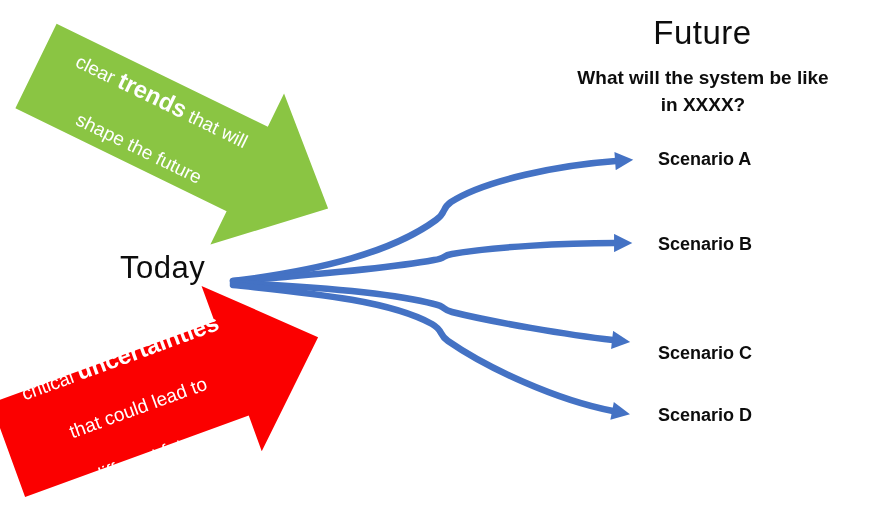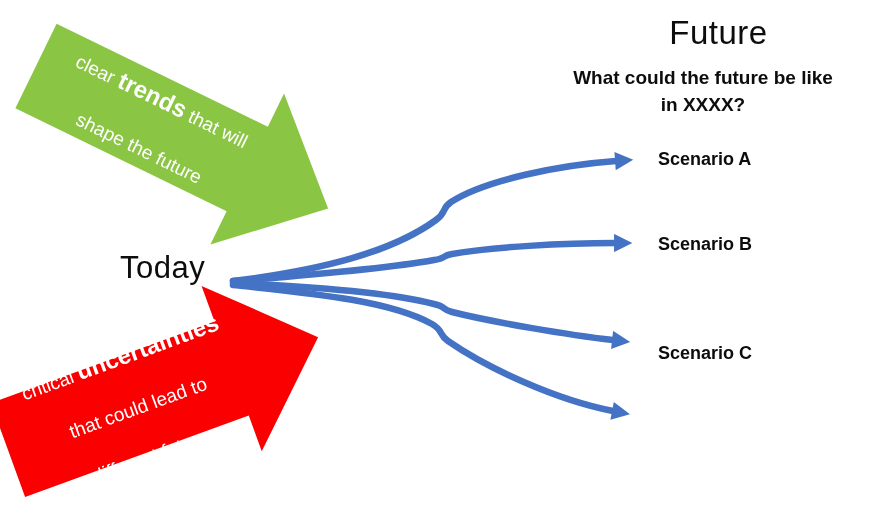--- a/index.html
+++ b/index.html
@@ -11,21 +11,21 @@
     font-family:"Liberation Sans", sans-serif;
   }
   #diagram-svg{position:absolute;left:0;top:0;}
   .abs{position:absolute;}
   .dark{color:#0d0d0d;}
   .today-label{
     left:120px;top:250px;
     font-size:31px;font-weight:400;letter-spacing:.5px;
   }
   .future-title{
-    left:576px;top:14px;width:285px;
+    left:560px;top:14px;width:285px;
     text-align:center;font-size:33px;font-weight:400;letter-spacing:.5px;
   }
   .future-subtitle{
     left:518px;top:64px;width:370px;
     text-align:center;font-size:19px;line-height:27px;font-weight:700;
   }
   .scenario-label{
     left:658px;width:140px;
     font-size:18px;font-weight:700;text-align:left;
   }
@@ -83,21 +83,22 @@
   <div class="abs arrow-text red-arrow-text">
     <span>critical </span><span class="big">uncertainties</span><br>
     <span>that could lead to</span><br>
     <span>different futures</span>
   </div>
 
   <div class="abs dark today-label">Today</div>
 
   <div class="abs dark future-title">Future</div>
   <div class="abs dark future-subtitle">
-    <span>What could the future be like</span><br>
+    <span>What will the system be like</span><br>
     <span>in XXXX?</span>
   </div>
 
   <div class="abs dark scenario-label scenario-b">Scenario B</div>
   <div class="abs dark scenario-label scenario-a">Scenario A</div>
   <div class="abs dark scenario-label scenario-c">Scenario C</div>
+  <div class="abs dark scenario-label scenario-d">Scenario D</div>
 
 </div>
 
 </body></html>

